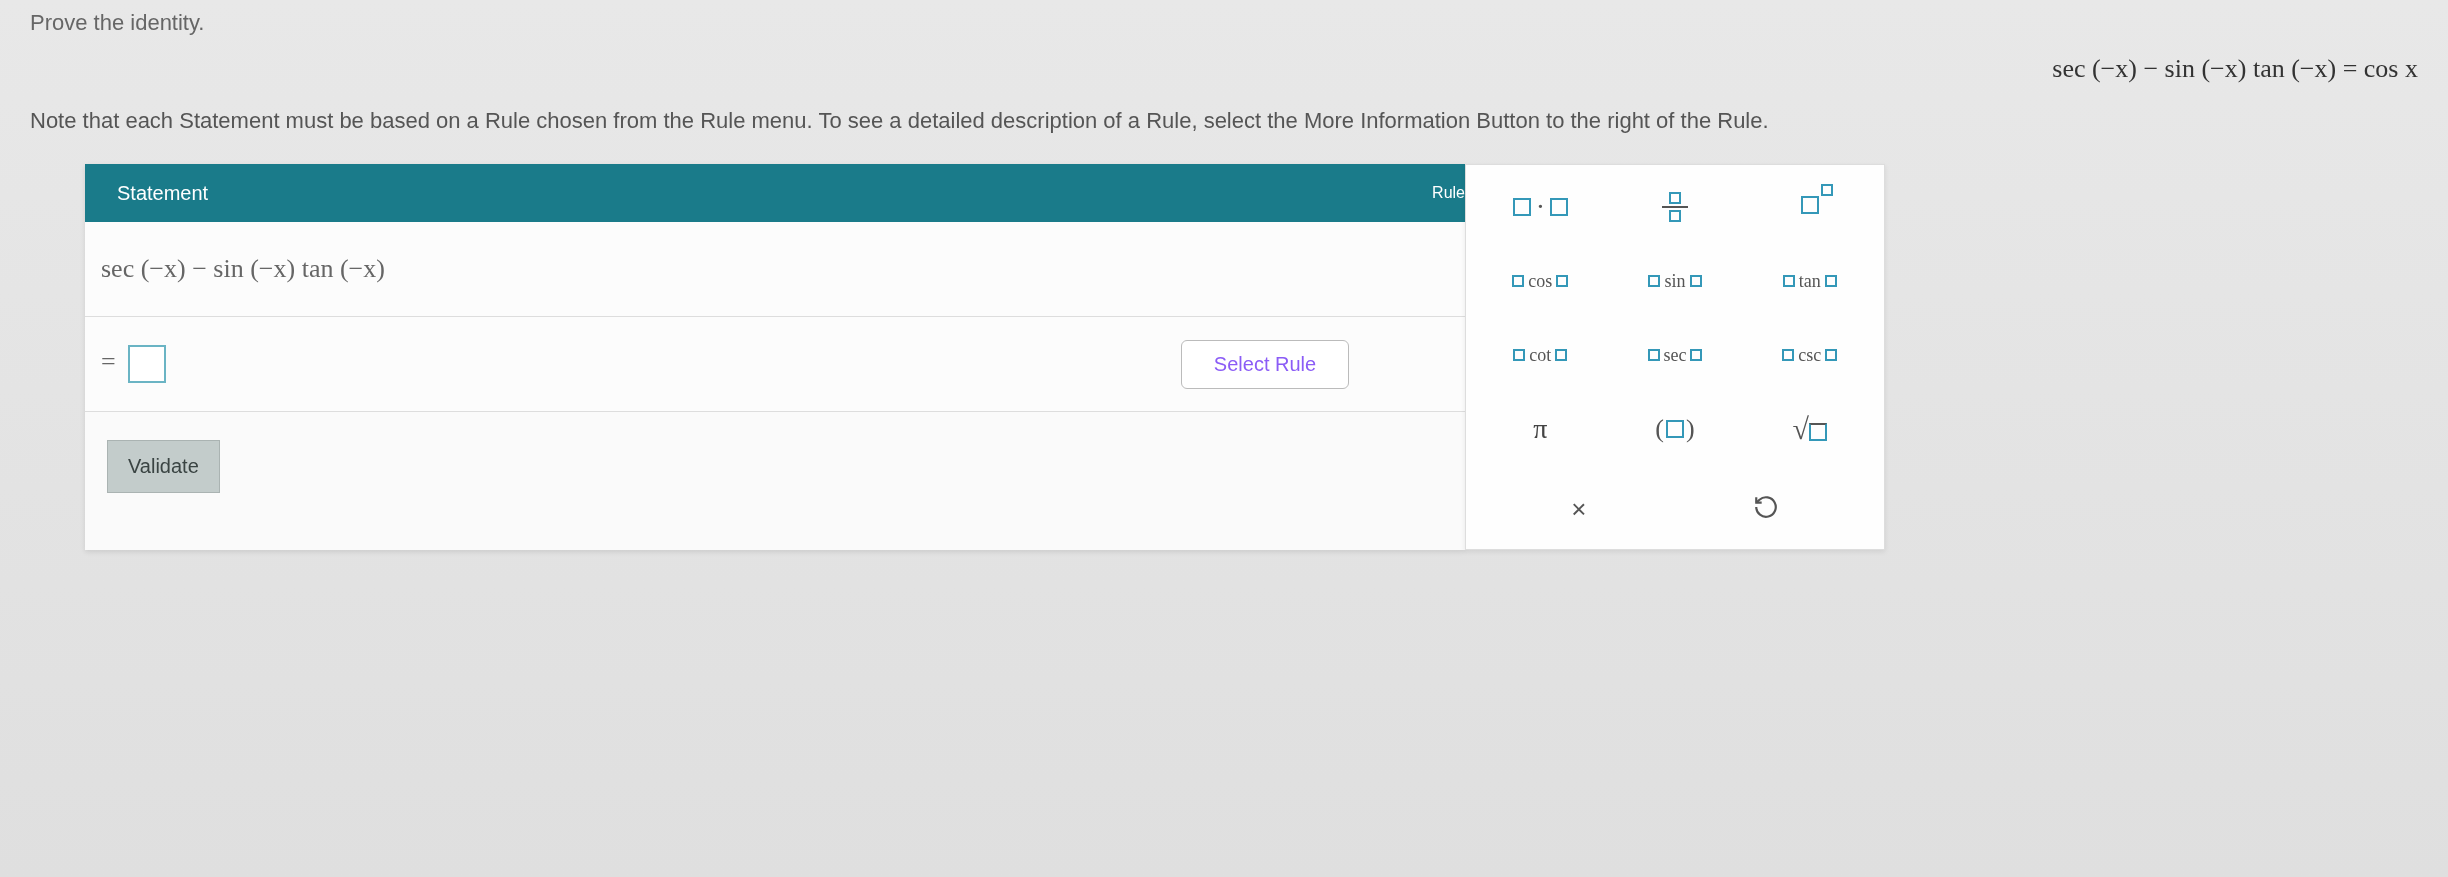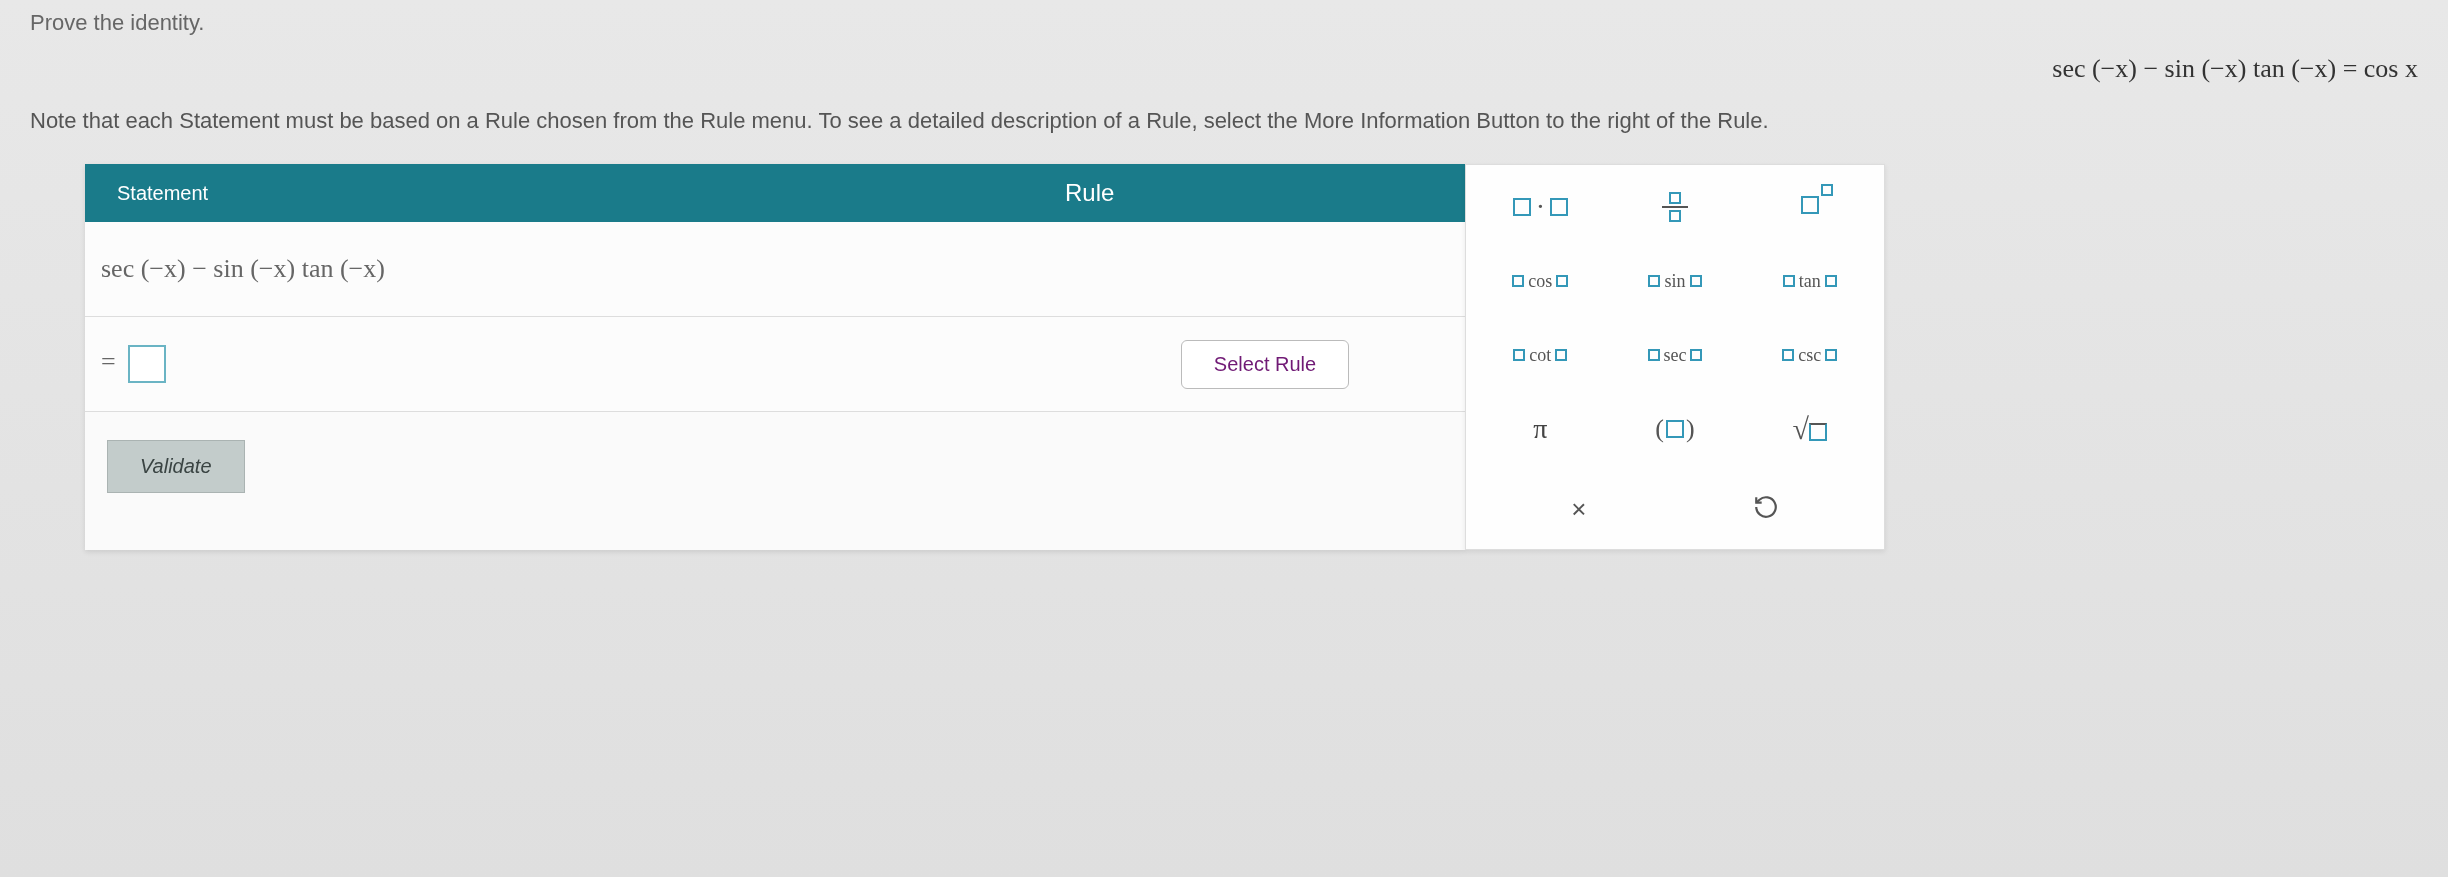--- a/index.html
+++ b/index.html
@@ -50,22 +50,22 @@
       height: 58px;
       align-items: center;
     }
     .header-statement {
       flex: 1;
       padding-left: 32px;
       font-size: 20px;
     }
     .header-rule {
       width: 400px;
-      text-align: left;
-      font-size: 24px;
+      text-align: right;
+      font-size: 16px;
     }
     .proof-row {
       display: flex;
       border-bottom: 1px solid #ddd;
       min-height: 95px;
       align-items: center;
       background: #fcfcfc;
     }
     .statement-cell {
       flex: 1;
@@ -78,43 +78,42 @@
       width: 400px;
       display: flex;
       justify-content: center;
     }
     .select-rule-btn {
       background: #fff;
       border: 1px solid #bbb;
       border-radius: 6px;
       padding: 12px 32px;
       font-size: 20px;
-      color: #701a75;
+      color: #8b5cf6;
       cursor: pointer;
     }
     .input-box {
       display: inline-block;
       width: 38px;
       height: 38px;
       border: 2px solid #6ab4c4;
       background: #fff;
       vertical-align: middle;
       margin-left: 6px;
     }
     .validate-row {
       padding: 28px 22px;
     }
     .validate-btn {
       background: #c3cccb;
       border: 1px solid #aab3b2;
-      padding: 14px 32px;
+      padding: 14px 20px;
       font-size: 20px;
       color: #3a4443;
       cursor: pointer;
-      font-style: italic;
     }
     .keypad {
       width: 420px;
       background: #fefefe;
       border: 1px solid #ddd;
       box-shadow: 0 2px 5px rgba(0,0,0,0.08);
       padding: 22px;
     }
     .keypad-grid {
       display: grid;

